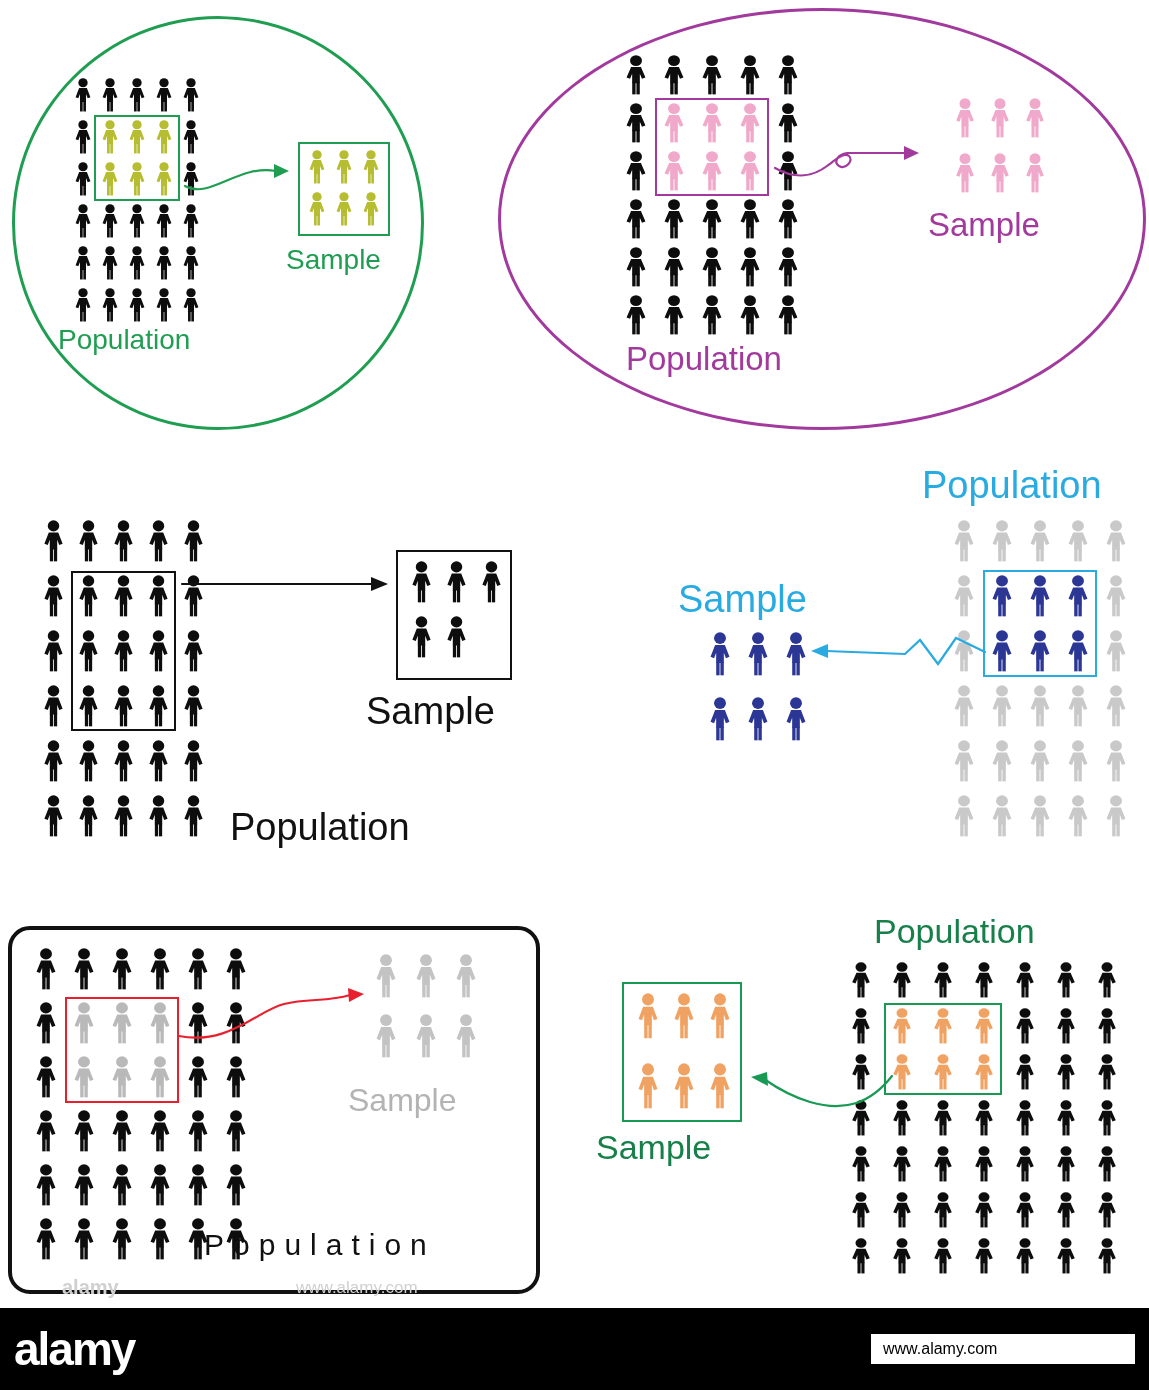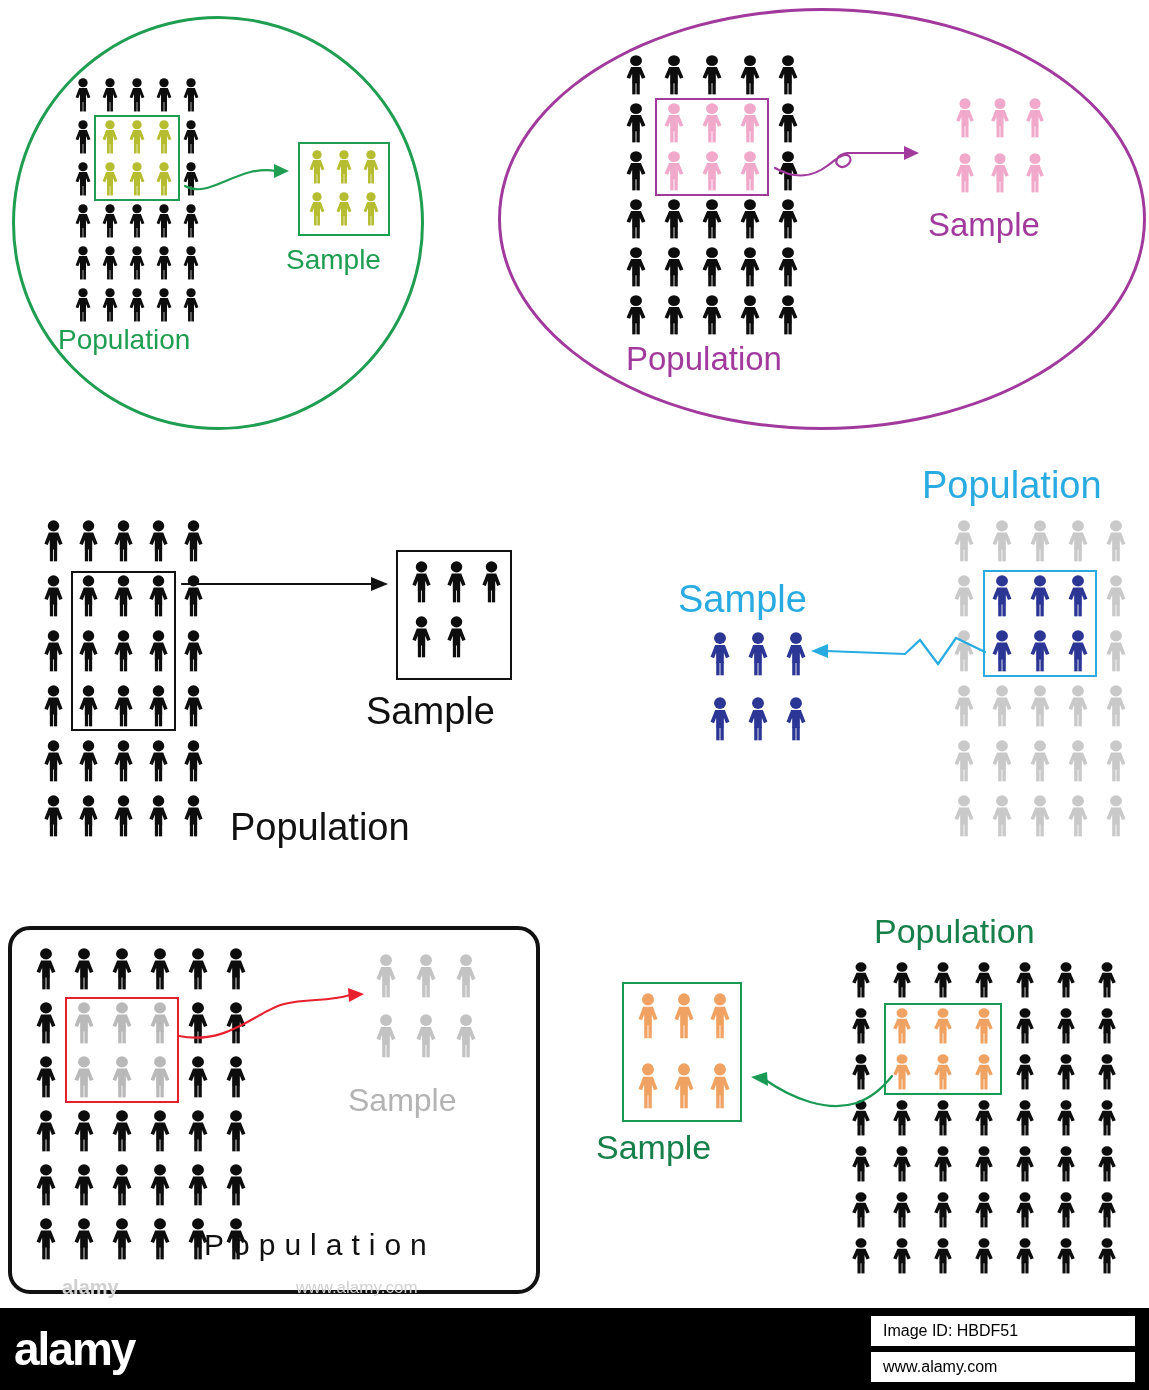--- a/index.html
+++ b/index.html
@@ -2151,18 +2151,17 @@
       </div>
     <div class="label" style="left: 596px; top: 1128px; font-size: 34px; color: rgb(23, 128, 74);">Sample</div>
   </section>
 
   <div class="wm-strip" style="left:62px;top:1276px">alamy</div>
   <div class="wm-strip" style="left:296px;top:1278px;font-size:17px;font-weight:400">www.alamy.com</div>
 
   <footer class="footer-bar">
     <div class="brand">alamy</div>
     <div class="footer-right">
-      <div class="footer-chip">Image ID: HBDF51</div>
       <div class="footer-chip">www.alamy.com</div>
     </div>
   </footer>
 
 </div>
 
 </body></html>

